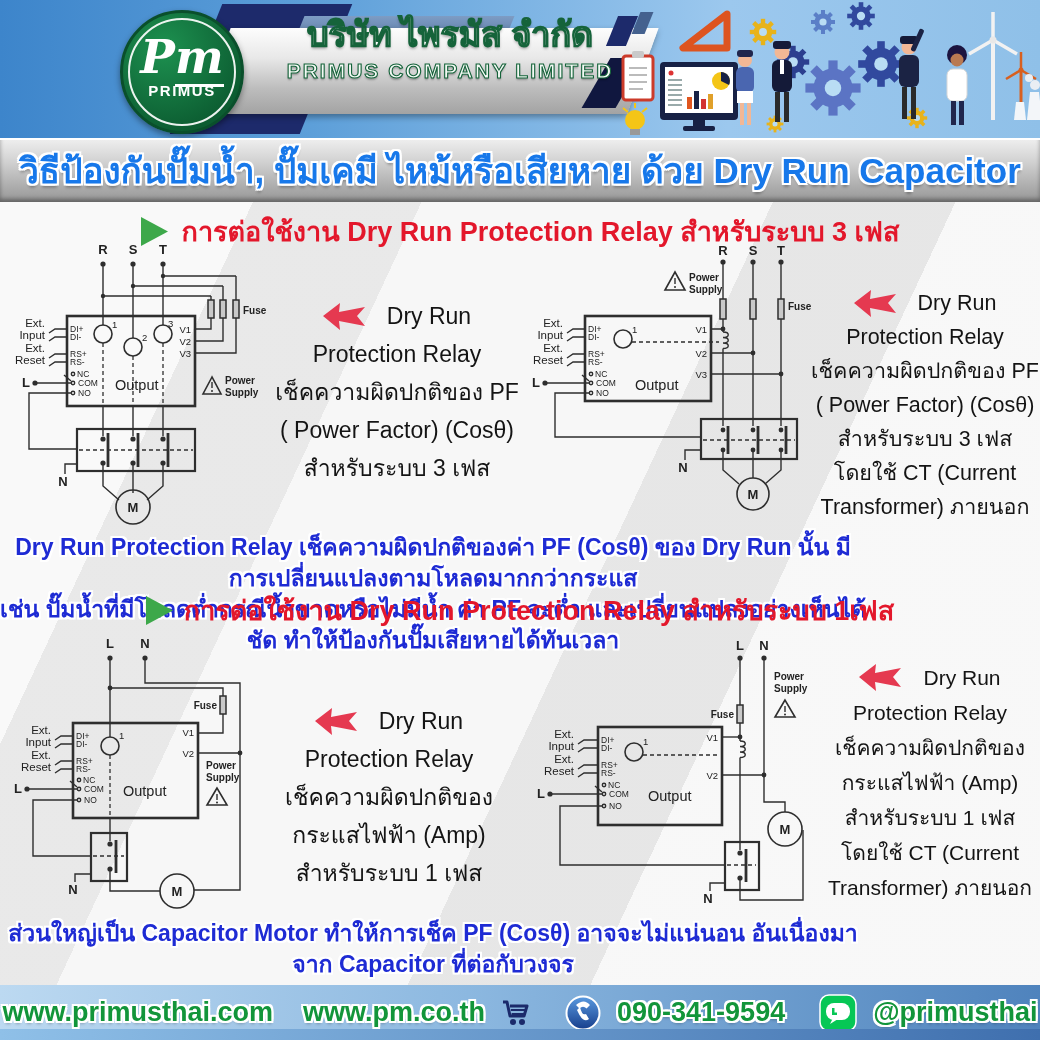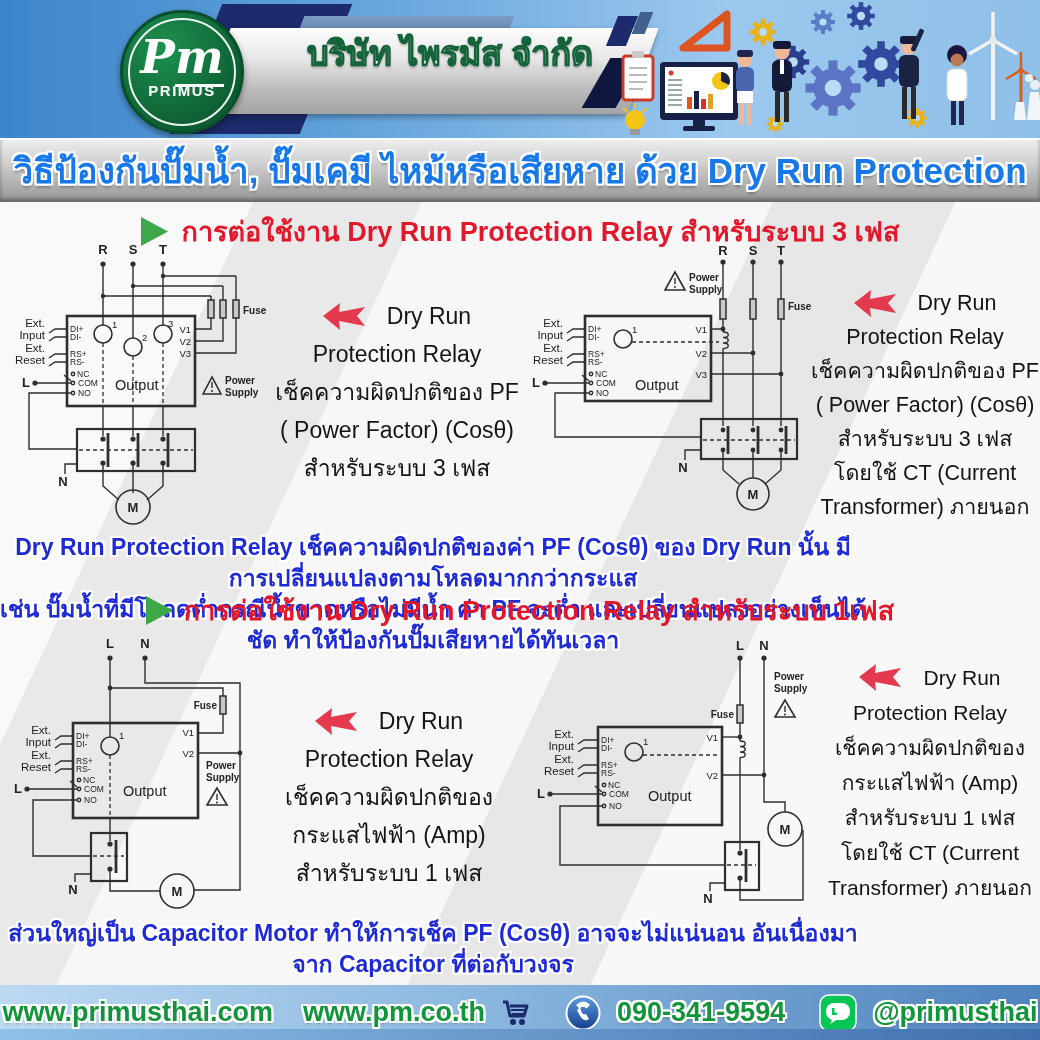--- a/index.html
+++ b/index.html
@@ -11,21 +11,21 @@
     background:linear-gradient(90deg,#3d85cb 0%,#5d9fd9 30%,#9cc8ee 70%,#8fc0e8 100%);}
   .slash{position:absolute;transform:skewX(-22deg);}
   .slash-navy{left:196px;top:4px;width:130px;height:130px;background:#1d2a6b;}
   .slash-steel{left:296px;top:16px;width:210px;height:42px;background:linear-gradient(180deg,#7d9cc4,#44618e);}
   .slash-r1{left:612px;top:16px;width:20px;height:30px;background:#1d2a6b;}
   .slash-r2{left:636px;top:12px;width:13px;height:22px;background:#44618e;}
   .slash-dark2{left:596px;top:58px;width:34px;height:50px;background:#10173f;transform:skewX(-30deg);}
   .banner{position:absolute;left:215px;top:28px;width:428px;height:86px;transform:skewX(-20deg);
     background:linear-gradient(180deg,#fdfdfd 0%,#e8e8e8 35%,#bdbdbd 70%,#a3a3a3 100%);
     box-shadow:0 3px 6px rgba(0,0,0,.35);}
-  .banner-inner{position:absolute;left:250px;top:31px;width:400px;height:84px;text-align:center;}
+  .banner-inner{position:absolute;left:250px;top:12px;width:400px;height:84px;text-align:center;}
   .co-th{font-size:34px;font-weight:bold;color:#fff;-webkit-text-stroke:1.4px #15633a;
     text-shadow:0 2px 3px rgba(0,0,0,.35);line-height:44px;white-space:nowrap;}
   .co-en{font-size:21px;font-weight:bold;letter-spacing:2px;color:#f4faf5;-webkit-text-stroke:1.1px #15633a;
     text-shadow:0 2px 2px rgba(0,0,0,.3);line-height:30px;white-space:nowrap;}
   .logo{position:absolute;left:120px;top:10px;width:118px;height:118px;border-radius:50%;
     background:radial-gradient(circle at 35% 30%,#1d9150,#0c5c31 75%);border:3px solid #0a4f2b;
     box-shadow:0 3px 6px rgba(0,0,0,.4);text-align:center;}
   .logo::before{content:"";position:absolute;inset:5px;border:2px solid rgba(255,255,255,.92);border-radius:50%;}
   .logo-mono{position:relative;margin-top:18px;font-family:"DejaVu Serif",serif;font-style:italic;font-weight:bold;
     font-size:46px;color:#fff;line-height:52px;}
@@ -92,20 +92,21 @@
 
   <div class="header">
     <div class="slash slash-navy"></div>
     <div class="slash slash-steel"></div>
     <div class="banner"></div>
     <div class="slash slash-r1"></div>
     <div class="slash slash-r2"></div>
     <div class="slash-dark2 slash"></div>
     <div class="banner-inner">
       <div class="co-th">บริษัท ไพรมัส จำกัด</div>
+      <div class="co-en">PRIMUS COMPANY LIMITED</div>
     </div>
 
     <svg class="f-ico" style="position:absolute;left:615px;top:0;" width="425" height="138" viewBox="0 0 425 138">
       <defs>
         <g id="gear8">
           <rect x="-2" y="-12" width="4" height="24"></rect>
           <rect x="-2" y="-12" width="4" height="24" transform="rotate(45)"></rect>
           <rect x="-2" y="-12" width="4" height="24" transform="rotate(90)"></rect>
           <rect x="-2" y="-12" width="4" height="24" transform="rotate(135)"></rect>
           <circle r="8.5"></circle>
@@ -233,21 +234,21 @@
       </g>
     </svg>
 
     <div class="logo">
       <div class="logo-mono"><span>P</span><span style="border-bottom:3px solid #fff;">m</span></div>
       <div class="logo-brand">PRIMUS</div>
     </div>
   </div>
 
   <div class="title-bar">
-    <div class="title-text">วิธีป้องกันปั๊มน้ำ, ปั๊มเคมี ไหม้หรือเสียหาย ด้วย Dry Run Protection</div>
+    <div class="title-text">วิธีป้องกันปั๊มน้ำ, ปั๊มเคมี ไหม้หรือเสียหาย ด้วย Dry Run Capacitor</div>
   </div>
 
   <div class="main">
 
     <div class="sec-head" style="top:8px;">
       <svg width="27" height="29" viewBox="0 0 27 29">
           <polygon points="0,0 27,14.5 0,29" fill="#3da84a"></polygon>
         </svg>
       <span class="sec-head-text">การต่อใช้งาน Dry Run Protection Relay สำหรับระบบ 3 เฟส</span>
     </div>

